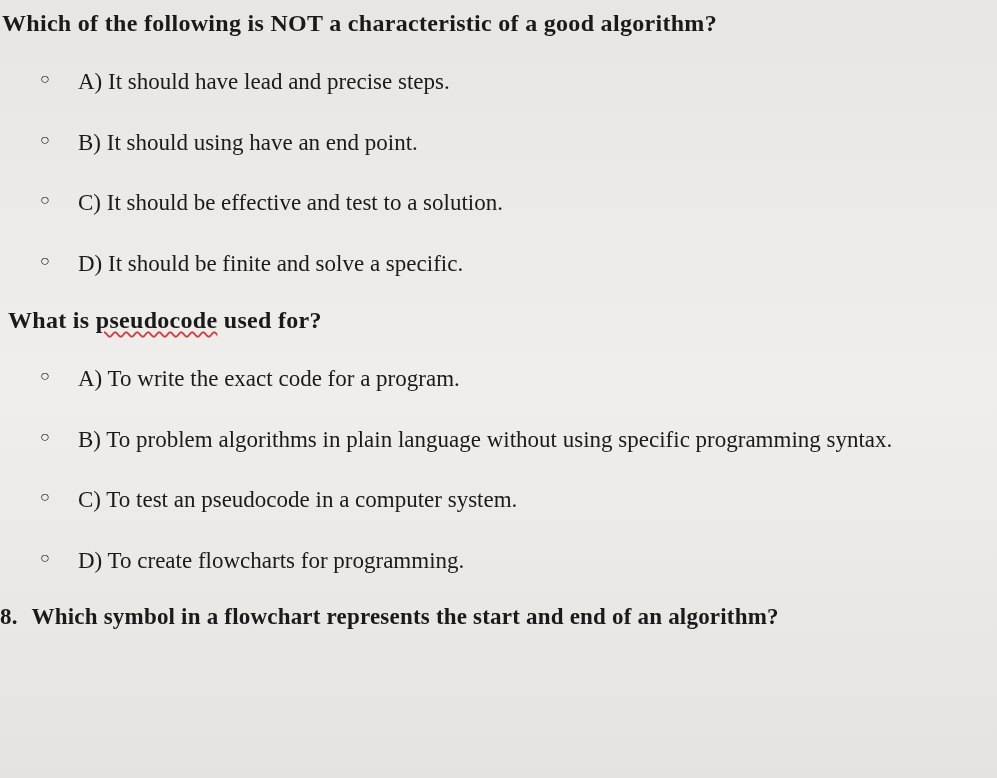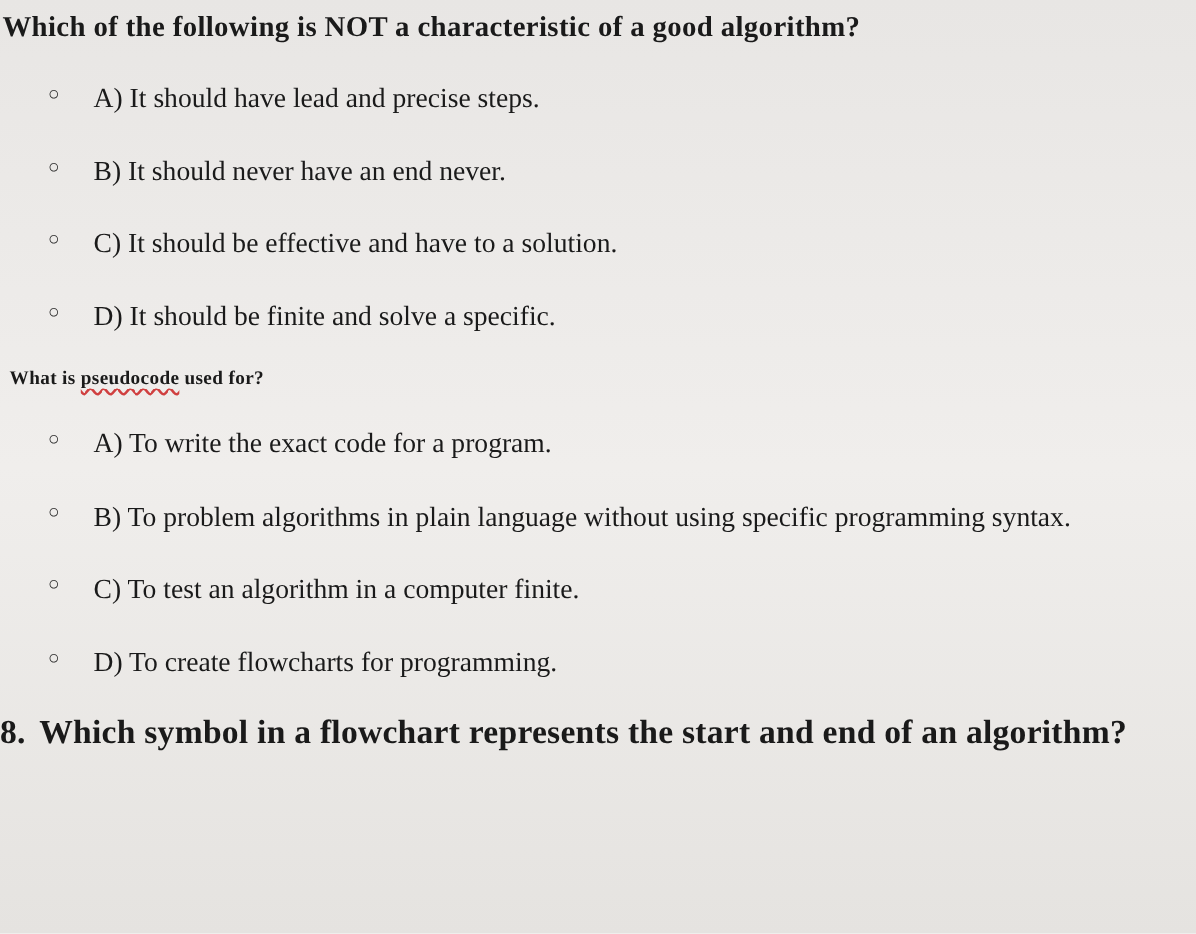--- a/index.html
+++ b/index.html
@@ -22,28 +22,28 @@
     }
     .question-text {
       font-weight: bold;
       font-size: 24px;
       padding-left: 2px;
       margin-bottom: 28px;
       letter-spacing: 0.3px;
     }
     .question-text-indent {
       font-weight: bold;
-      font-size: 16px;
+      font-size: 24px;
       padding-left: 8px;
       margin-bottom: 28px;
       letter-spacing: 0.3px;
     }
     .question-text-numbered {
       font-weight: bold;
-      font-size: 28px;
+      font-size: 23px;
       padding-left: 0px;
       margin-top: 6px;
       letter-spacing: 0.2px;
     }
     .options {
       padding-left: 40px;
     }
     .option-row {
       display: flex;
       align-items: flex-start;
@@ -76,25 +76,25 @@
 
 <div class="question-block">
   <div class="question-text">Which of the following is NOT a characteristic of a good algorithm?</div>
   <div class="options">
     <div class="option-row">
       <span class="bullet">○</span>
       <span class="option-text">A) It should have lead and precise steps.</span>
     </div>
     <div class="option-row">
       <span class="bullet">○</span>
-      <span class="option-text">B) It should never have an end never.</span>
+      <span class="option-text">B) It should using have an end point.</span>
     </div>
     <div class="option-row">
       <span class="bullet">○</span>
-      <span class="option-text">C) It should be effective and have to a solution.</span>
+      <span class="option-text">C) It should be effective and test to a solution.</span>
     </div>
     <div class="option-row">
       <span class="bullet">○</span>
       <span class="option-text">D) It should be finite and solve a specific.</span>
     </div>
   </div>
 </div>
 
 <div class="question-block">
   <div class="question-text-indent">
@@ -104,21 +104,21 @@
     <div class="option-row">
       <span class="bullet">○</span>
       <span class="option-text">A) To write the exact code for a program.</span>
     </div>
     <div class="option-row">
       <span class="bullet">○</span>
       <span class="option-text">B) To problem algorithms in plain language without using specific programming syntax.</span>
     </div>
     <div class="option-row">
       <span class="bullet">○</span>
-      <span class="option-text">C) To test an algorithm in a computer finite.</span>
+      <span class="option-text">C) To test an pseudocode in a computer system.</span>
     </div>
     <div class="option-row">
       <span class="bullet">○</span>
       <span class="option-text">D) To create flowcharts for programming.</span>
     </div>
   </div>
 </div>
 
 <div class="question-block">
   <div class="question-text-numbered">

